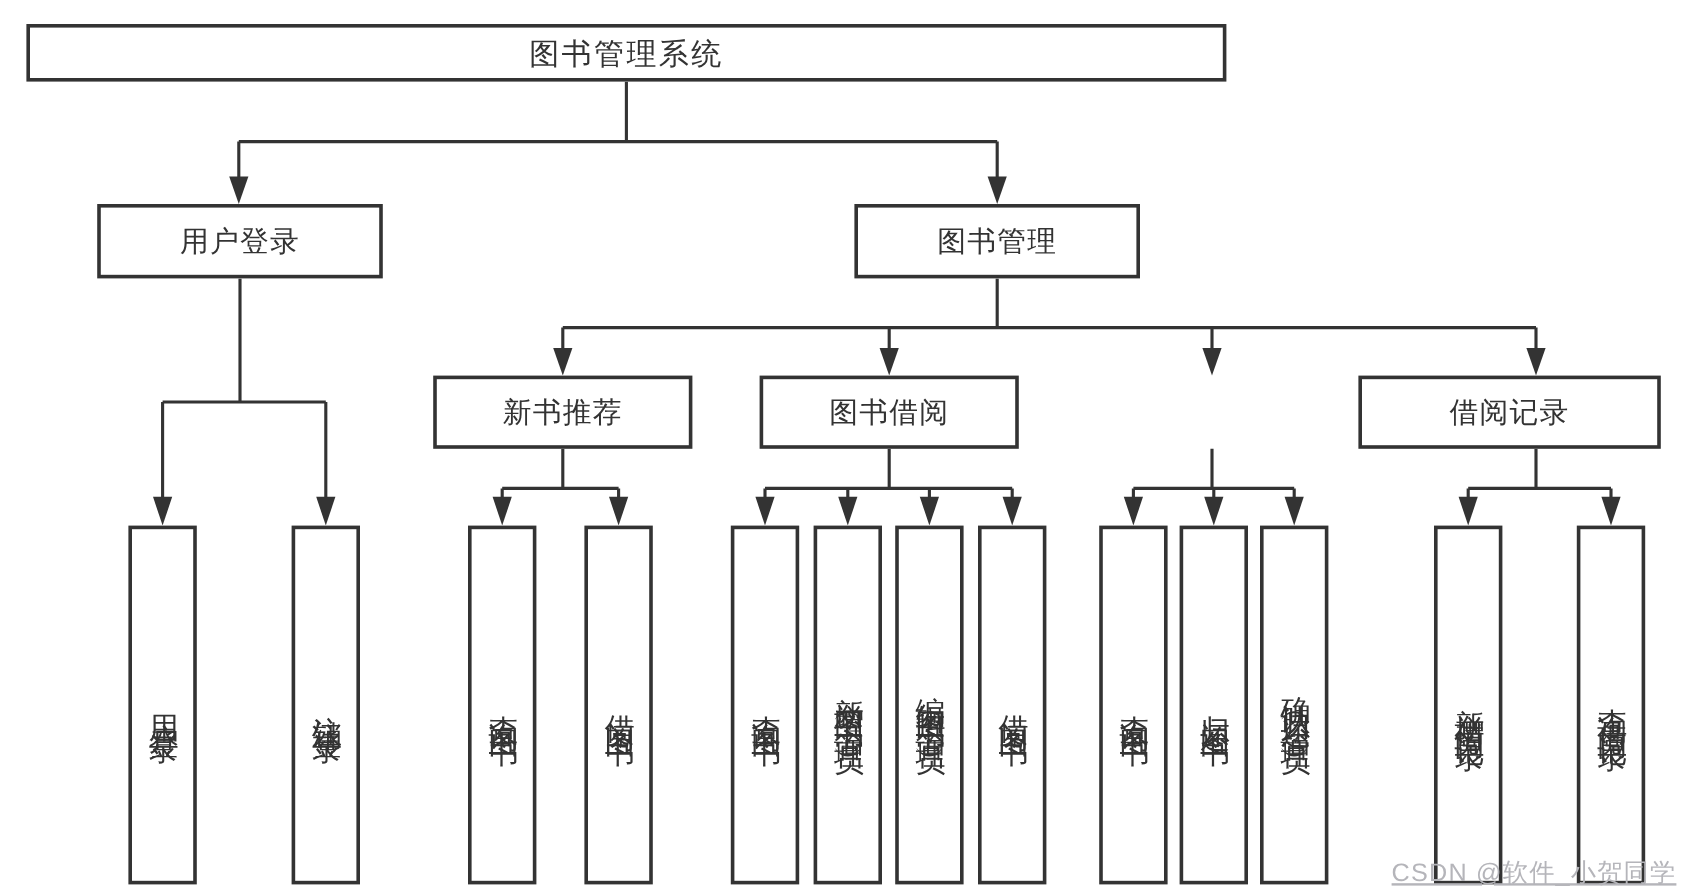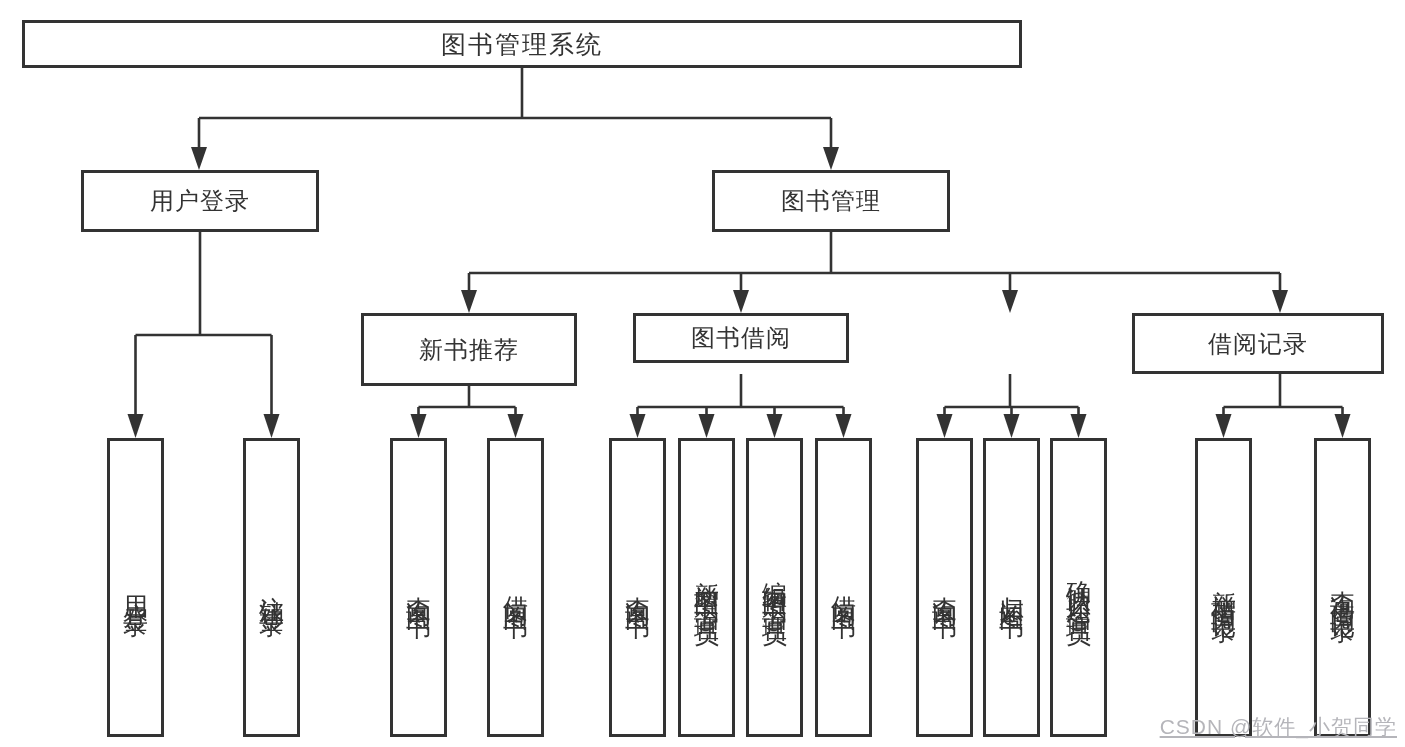--- a/index.html
+++ b/index.html
@@ -106,24 +106,24 @@
     <span class="hlabel">图书管理系统</span>
   </div>
 
   <div class="node" style="left:81px;top:170px;width:238px;height:62px">
     <span class="hlabel">用户登录</span>
   </div>
   <div class="node" style="left:712px;top:170px;width:238px;height:62px">
     <span class="hlabel">图书管理</span>
   </div>
 
-  <div class="node" style="left:361px;top:313px;width:216px;height:73px">
+  <div class="node" style="left:361px;top:313px;width:216px;height:61px">
     <span class="hlabel">新书推荐</span>
   </div>
-  <div class="node" style="left:633px;top:313px;width:216px;height:50px">
+  <div class="node" style="left:633px;top:313px;width:216px;height:61px">
     <span class="hlabel">图书借阅</span>
   </div>
   <div class="node" style="left:1132px;top:313px;width:252px;height:61px">
     <span class="hlabel">借阅记录</span>
   </div>
 
   <div class="node" style="left:107px;top:438px;width:57px;height:299px">
     <span class="vtext">用户登录</span>
   </div>
   <div class="node" style="left:243px;top:438px;width:57px;height:299px">

